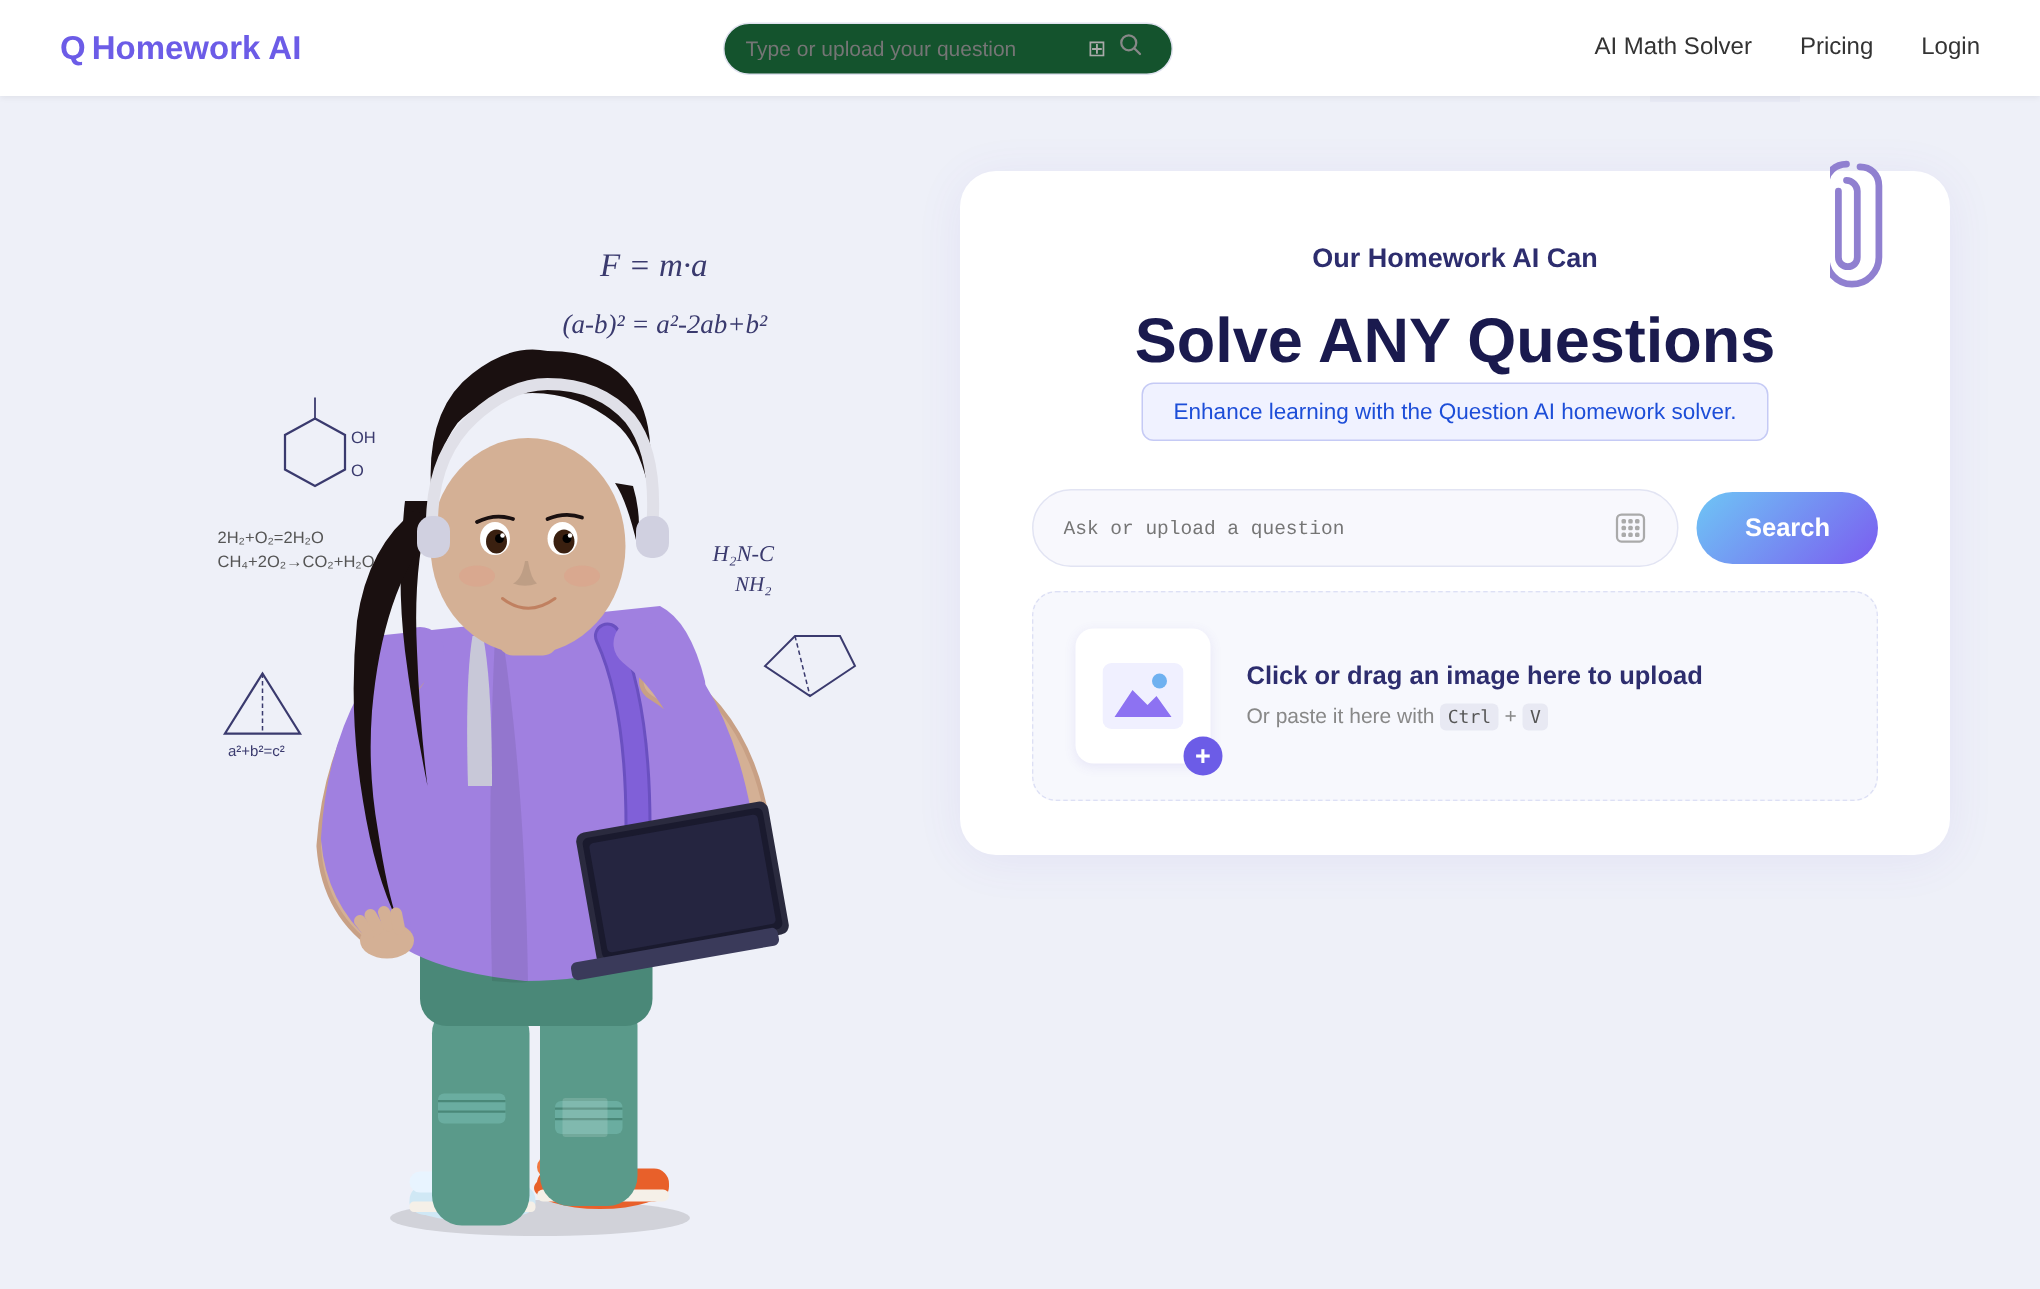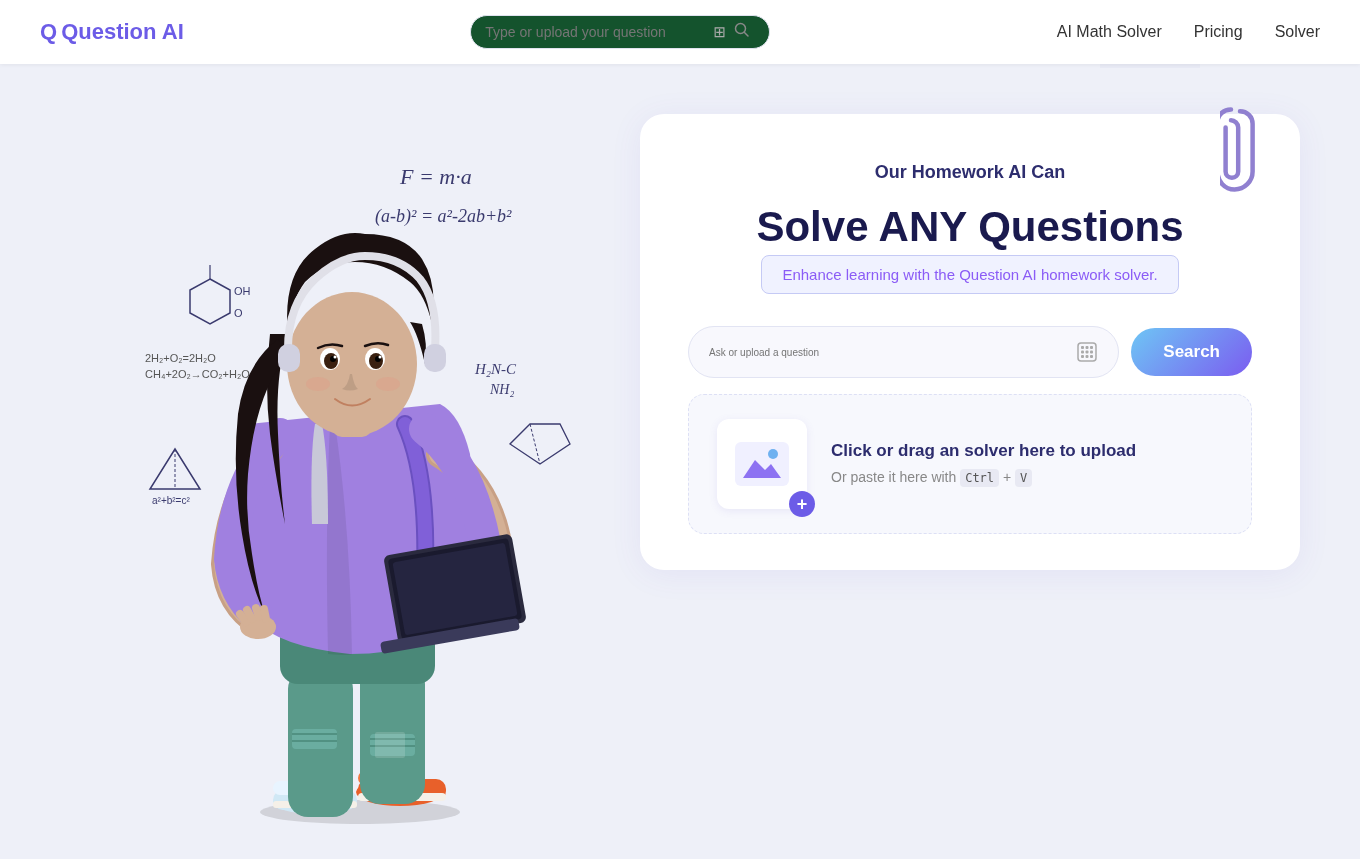--- a/index.html
+++ b/index.html
@@ -168,21 +168,21 @@
       display: flex;
       justify-content: center;
       margin-bottom: 32px;
     }
     .hero-description {
       background: #f0f2ff;
       border: 1.5px solid #c5caf5;
       border-radius: 8px;
       padding: 10px 20px;
       font-size: 15px;
-      color: #8b5cf6;
+      color: #1d4ed8;
       font-weight: 500;
       text-align: center;
     }
 
     
     .search-bar-wrap {
       display: flex;
       align-items: center;
       gap: 12px;
       margin-bottom: 16px;
@@ -195,22 +195,23 @@
       border: 1.5px solid #e2e4f3;
       border-radius: 28px;
       padding: 14px 20px;
       gap: 10px;
     }
     .search-input-container input {
       flex: 1;
       border: none;
       background: transparent;
       outline: none;
-      font-size: 10px;
+      font-size: 13px;
       color: #6d28d9;
+      font-family: Liberation Mono, monospace;
     }
     .calc-icon-btn {
       background: none;
       border: none;
       cursor: pointer;
       color: #aaa;
       font-size: 20px;
       display: flex;
       align-items: center;
     }
@@ -304,38 +305,38 @@
       background: #e8eaf5;
       border-radius: 10px 10px 0 0;
     }
   </style>
 </head>
 <body>
 
 <nav class="navbar">
   <div class="logo">
     <span>Q</span>
-    <span>Question AI</span>
+    <span>Homework AI</span>
   </div>
 
   <div class="nav-search">
     <input type="text" placeholder="Type or upload your question" style="">
     <span class="nav-calc-icon">⊞</span>
     <span class="nav-search-icon">
       <svg width="16" height="16" viewBox="0 0 16 16" fill="none">
         <circle cx="6.5" cy="6.5" r="5" stroke="#888" stroke-width="1.5"></circle>
         <line x1="10.5" y1="10.5" x2="14" y2="14" stroke="#888" stroke-width="1.5" stroke-linecap="round"></line>
       </svg>
     </span>
   </div>
 
   <div class="nav-links">
     <a class="nav-link">AI Math Solver</a>
     <a class="nav-link">Pricing</a>
-    <a class="nav-login nav-link">Solver</a>
+    <a class="nav-login nav-link">Login</a>
   </div>
 </nav>
 
 <div class="main">
 
   <div class="left-section">
 
     <svg class="math-formulas-area" viewBox="0 0 580 720" xmlns="http://www.w3.org/2000/svg">
 
       <text x="340" y="80" font-family="Times New Roman" font-style="italic" font-size="22" fill="#3a3a6e">F = m·a</text>
@@ -515,21 +516,21 @@
         <div class="upload-thumb">
 
           <svg width="54" height="44" viewBox="0 0 54 44" fill="none">
             <rect width="54" height="44" rx="6" fill="#f0f0ff"></rect>
             <path d="M8,36 L20,18 L30,28 L36,22 L46,36 Z" fill="#7b5cf0" opacity="0.85"></path>
             <circle cx="38" cy="12" r="5" fill="#60aaee" opacity="0.9"></circle>
           </svg>
           <div class="upload-plus">+</div>
         </div>
         <div class="upload-text">
-          <h3>Click or drag an solver here to upload</h3>
+          <h3>Click or drag an image here to upload</h3>
           <p>
             <span>Or paste it here with</span>
             <span class="kbd">Ctrl</span>
             <span>+</span>
             <span class="kbd">V</span>
           </p>
         </div>
       </div>
 
     </div>

